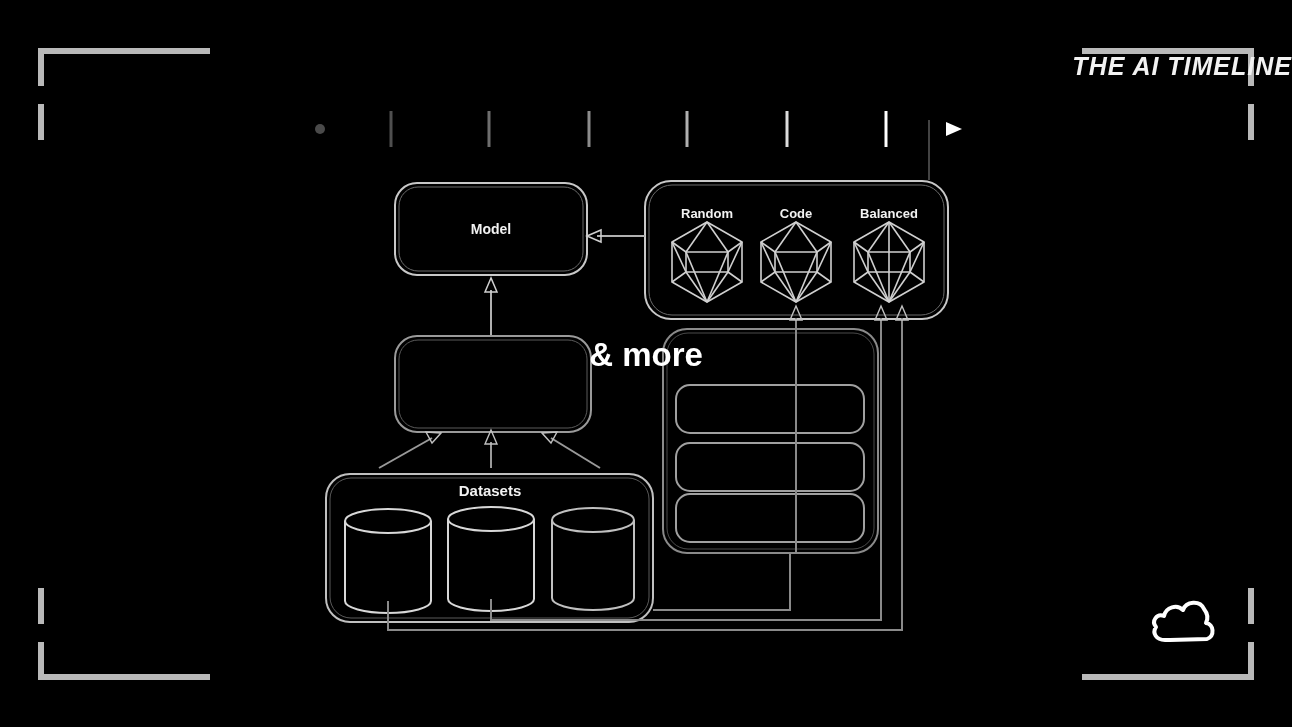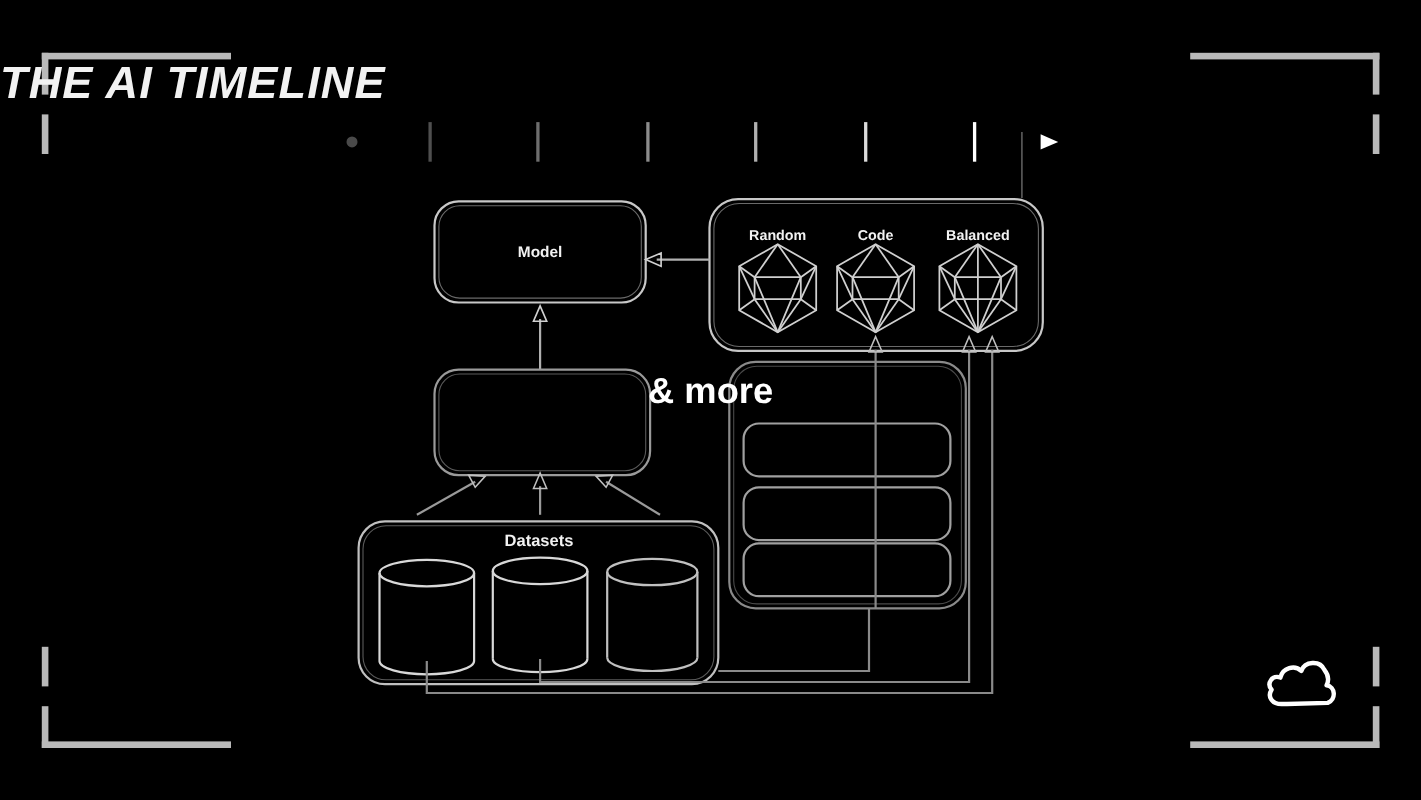--- a/index.html
+++ b/index.html
@@ -84,22 +84,22 @@
     margin-top: 14px;
     letter-spacing: 0px;
   }
 
   
   #section-title {
     position: absolute;
     left: 0;
     top: 52px;
     width: 1292px;
-    text-align: left;
-    font-size: 41px;
+    text-align: right;
+    font-size: 25px;
     font-weight: bold;
     font-style: italic;
     color: #f2f2f2;
     letter-spacing: 1px;
     z-index: 20;
   }
 
   
   #timeline-svg, #diagram-svg, #cloud-svg {
     position: absolute;

